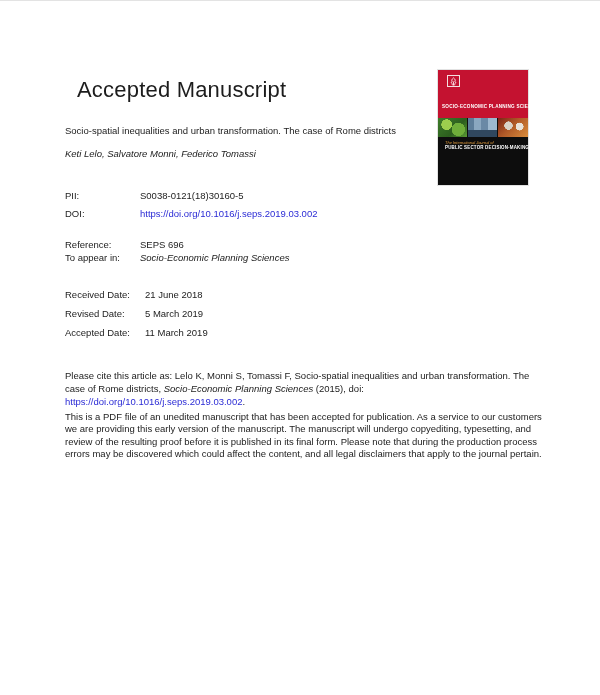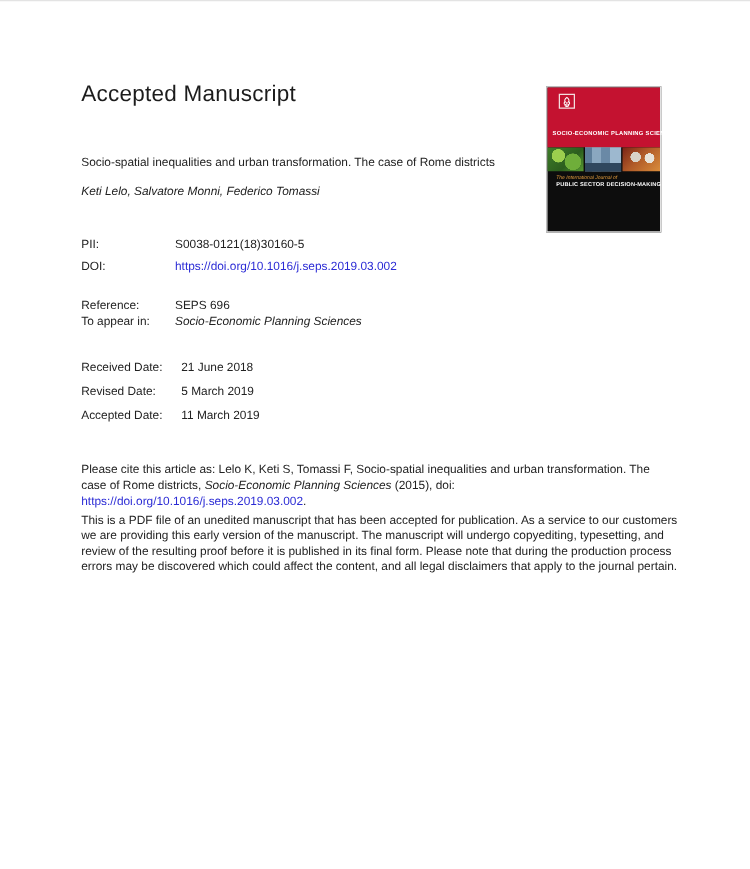--- a/index.html
+++ b/index.html
@@ -6,22 +6,22 @@
   body{
     width:600px;height:695px;
     background:#ffffff;
     position:relative;
     font-family:"Liberation Sans",sans-serif;
     color:#222222;
     border-top:1px solid #e3e3e3;
     overflow:hidden;
   }
   .am-title{
-    position:absolute;left:65px;top:64px;margin:0;
-    font-size:18px;font-weight:400;color:#1c1c1c;
+    position:absolute;left:65px;top:64px;margin:12px;
+    font-size:22px;font-weight:400;color:#1c1c1c;
     letter-spacing:0.2px;
   }
   
   .cover{
     position:absolute;left:437px;top:68px;width:90px;height:115px;
     background:#0d0d0d;border:1px solid #e2e2e2;box-sizing:content-box;
   }
   .cover-red{position:absolute;left:0;top:0;width:90px;height:48px;}
   .els-logo{
     position:absolute;left:9px;top:5px;width:13px;height:12px;
@@ -132,17 +132,17 @@
   <div class="mrow" style="top:288px">
     <span class="dlabel">Received Date:</span><span>21 June 2018</span>
   </div>
   <div class="mrow" style="top:307px">
     <span class="dlabel">Revised Date:</span><span>5 March 2019</span>
   </div>
   <div class="mrow" style="top:326px">
     <span class="dlabel">Accepted Date:</span><span>11 March 2019</span>
   </div>
 
-  <p class="citation"><span>Please cite this article as: Lelo K, Keti S, Tomassi F, Socio-spatial inequalities and urban transformation. The case of Rome districts, </span><span class="it">Socio-Economic Planning Sciences</span><span> (2015), doi: </span><a class="link" style="color: rgb(43, 43, 213);">https://doi.org/10.1016/j.seps.2019.03.002</a><span>.</span></p>
+  <p class="citation"><span>Please cite this article as: Lelo K, Monni S, Tomassi F, Socio-spatial inequalities and urban transformation. The case of Rome districts, </span><span class="it">Socio-Economic Planning Sciences</span><span> (2015), doi: </span><a class="link" style="color: rgb(43, 43, 213);">https://doi.org/10.1016/j.seps.2019.03.002</a><span>.</span></p>
 
   <p class="disclaimer">This is a PDF file of an unedited manuscript that has been accepted for publication. As a service to our customers we are providing this early version of the manuscript. The manuscript will undergo copyediting, typesetting, and review of the resulting proof before it is published in its final form. Please note that during the production process errors may be discovered which could affect the content, and all legal disclaimers that apply to the journal pertain.</p>
 
 </div>
 
 </body></html>

